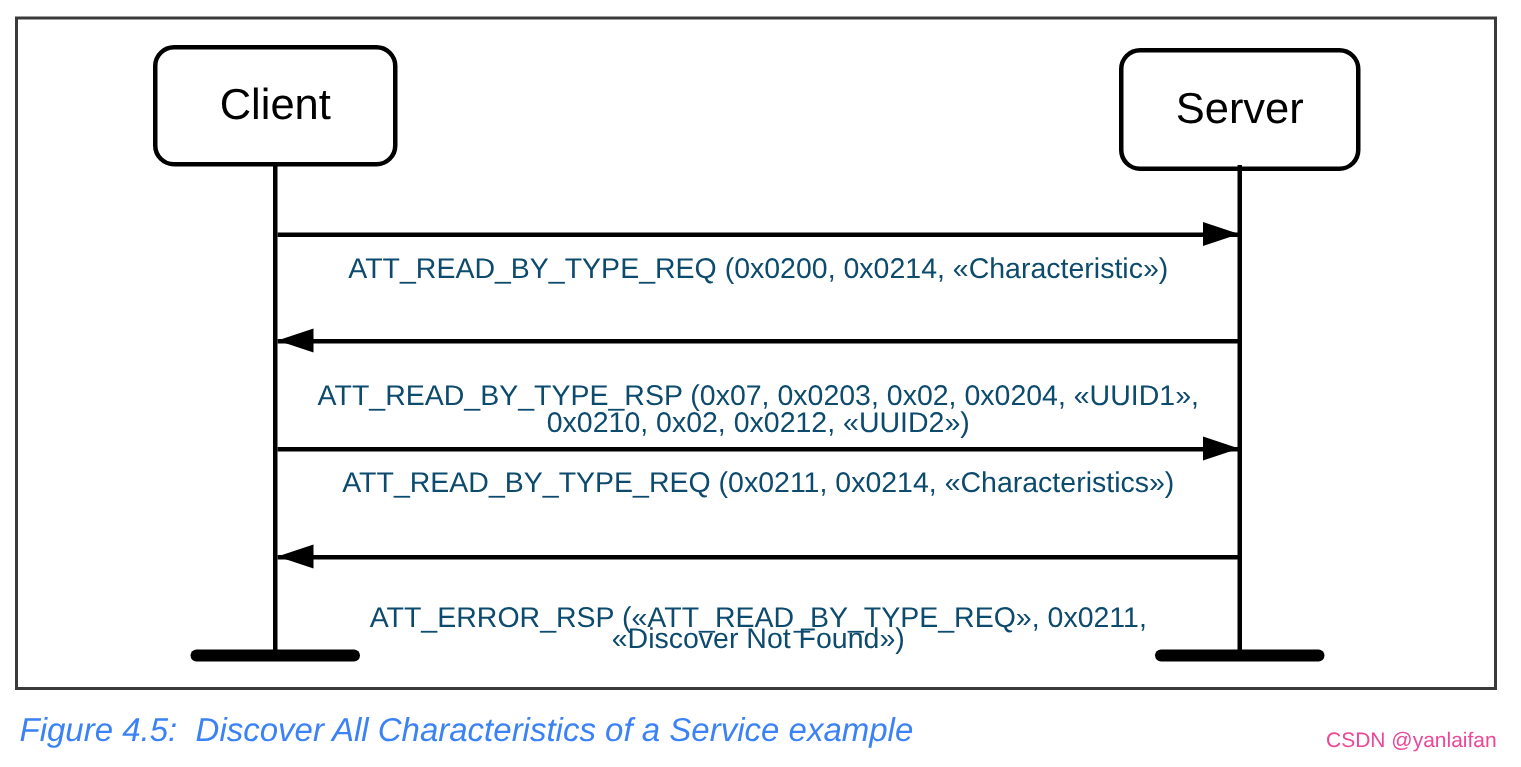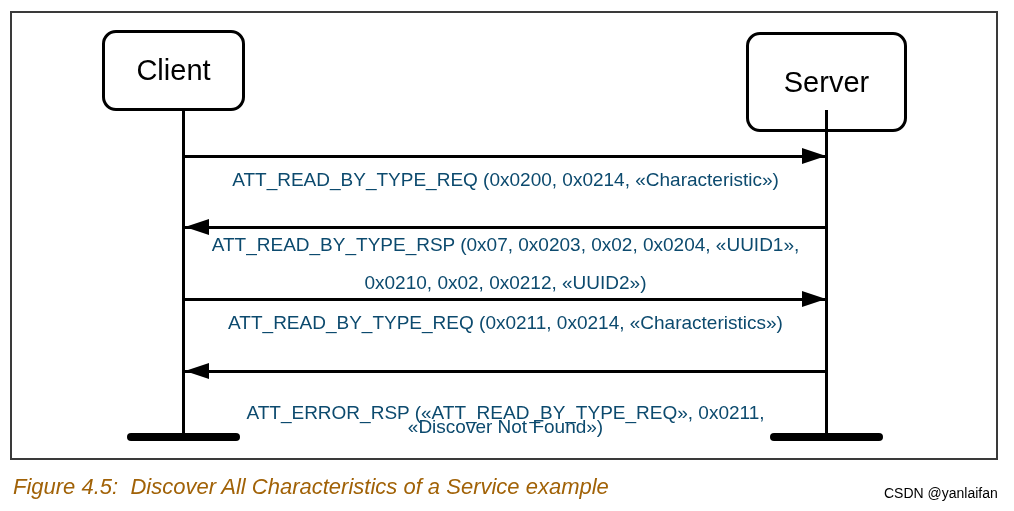--- a/index.html
+++ b/index.html
@@ -20,22 +20,22 @@
   }
   .actor-box {
     position: absolute;
     border: 3px solid #000;
     border-radius: 14px;
     background: #fff;
     display: flex; align-items: center; justify-content: center;
     font-size: 29px;
     color: #000;
   }
-  .actor-client { left: 102px; top: 30px; width: 143px; height: 81px; }
-  .actor-server { left: 746px; top: 32px; width: 161px; height: 100px; }
+  .actor-client { left: 102px; top: 30px; width: 163px; height: 81px; }
+  .actor-server { left: 746px; top: 32px; width: 161px; height: 82px; }
   .lifeline { position: absolute; width: 3px; background: #000; top: 110px; height: 327px; }
   .lifeline-client { left: 182px; }
   .lifeline-server { left: 825px; }
   .endbar { position: absolute; top: 433px; width: 113px; height: 8px; background: #000; border-radius: 4px; }
   .endbar-client { left: 127px; }
   .endbar-server { left: 770px; }
   .msg-line { position: absolute; left: 185px; width: 641px; height: 3px; background: #000; }
   .msg-label {
     position: absolute; left: 185px; width: 641px;
     text-align: center; font-size: 19px; line-height: 24px;
@@ -46,26 +46,26 @@
     border-top: 8px solid transparent; border-bottom: 8px solid transparent;
     border-left: 24px solid #000;
   }
   .arrow-left {
     position: absolute; left: 185px; width: 0; height: 0;
     border-top: 8px solid transparent; border-bottom: 8px solid transparent;
     border-right: 24px solid #000;
   }
   .caption {
     position: absolute; left: 13px; top: 474px;
-    font-size: 22px; font-style: italic; color: #a16207;
+    font-size: 22px; font-style: italic; color: #3b82f6;
     white-space: pre;
   }
   .watermark {
     position: absolute; left: 884px; top: 485px;
-    font-size: 14px; color: #000000;
+    font-size: 14px; color: #ec4899;
     white-space: nowrap;
   }
 </style>
 </head>
 <body>
 
 <div class="frame"></div>
 
 <div class="actor-box actor-client">
   <span>Client</span>
@@ -77,21 +77,21 @@
 <div class="lifeline lifeline-client"></div>
 <div class="lifeline lifeline-server"></div>
 
 <div class="endbar endbar-client"></div>
 <div class="endbar endbar-server"></div>
 
 <div class="msg-label" style="top:128px">ATT_READ_BY_TYPE_REQ (0x0200, 0x0214, «Characteristic»)</div>
 <div class="msg-line" style="top:155px"></div>
 <div class="arrow-right" style="top:148px"></div>
 
-<div class="msg-label" style="top:193px">ATT_READ_BY_TYPE_RSP (0x07, 0x0203, 0x02, 0x0204, «UUID1»,</div>
+<div class="msg-label" style="top:213px">ATT_READ_BY_TYPE_RSP (0x07, 0x0203, 0x02, 0x0204, «UUID1»,</div>
 <div class="msg-line" style="top:226px"></div>
 <div class="arrow-left" style="top:219px"></div>
 <div class="msg-label" style="top:231px">0x0210, 0x02, 0x0212, «UUID2»)</div>
 
 <div class="msg-label" style="top:271px">ATT_READ_BY_TYPE_REQ (0x0211, 0x0214, «Characteristics»)</div>
 <div class="msg-line" style="top:298px"></div>
 <div class="arrow-right" style="top:291px"></div>
 
 <div class="msg-label" style="top:361px">ATT_ERROR_RSP («ATT_READ_BY_TYPE_REQ», 0x0211,</div>
 <div class="msg-line" style="top:370px"></div>

